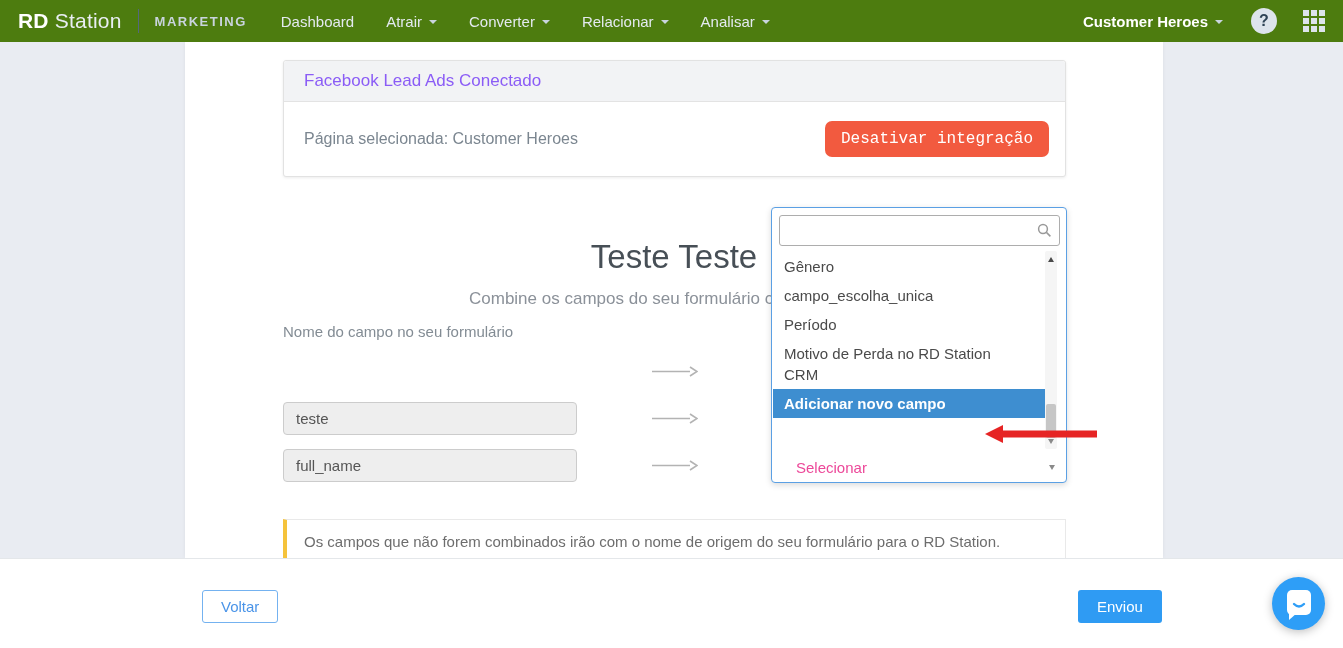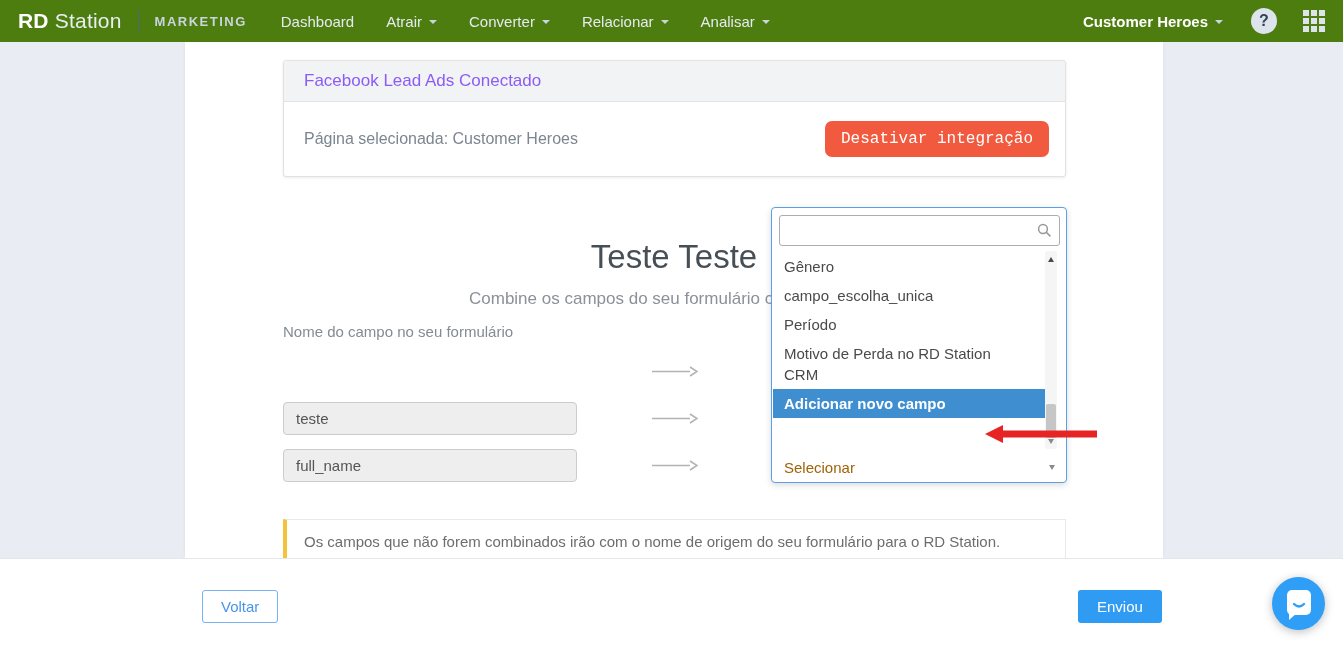--- a/index.html
+++ b/index.html
@@ -65,21 +65,21 @@
   .dd-options li.highlight { background:#3e8ed0; color:#fff; font-weight:700; }
   
   .dd-scrollbar { position:absolute; top:43px; right:9px; width:12px; height:198px; background:#f5f5f5; border-radius:2px; }
   .scroll-up, .scroll-down { position:absolute; left:3px; width:0; height:0; border-left:3.5px solid transparent; border-right:3.5px solid transparent; }
   .scroll-up { top:6px; border-bottom:5px solid #4a4a4a; }
   .scroll-down { bottom:5px; border-top:5px solid #8a8a8a; }
   .scroll-thumb { position:absolute; left:1px; top:153px; width:10px; height:34px; background:#c6c6c6; border-radius:2px; }
   
   .select-row { position:absolute; left:1px; top:245px; width:292px; height:28px; display:flex; align-items:center;
                 justify-content:space-between; padding:0 10px 0 11px; cursor:pointer; }
-  .select-row .sel-text { font-size:15px; color:#a16207; }
+  .select-row .sel-text { font-size:15px; color:#ec4899;margin-left:12px; }
   .caret-sm { width:0; height:0; border-left:3.5px solid transparent; border-right:3.5px solid transparent;
               border-top:5px solid #8a8a8a; }
 
   
   .red-arrow { position:absolute; left:800px; top:382px; z-index:11; }
 
   
   .note { position:absolute; left:98px; top:477px; width:783px; background:#fff; border:1px solid #e9e9e9;
           border-left:4px solid #f5c33b; padding:13px 17px; z-index:1; }
   .note p { font-size:15px; color:#6d6d6d; }

